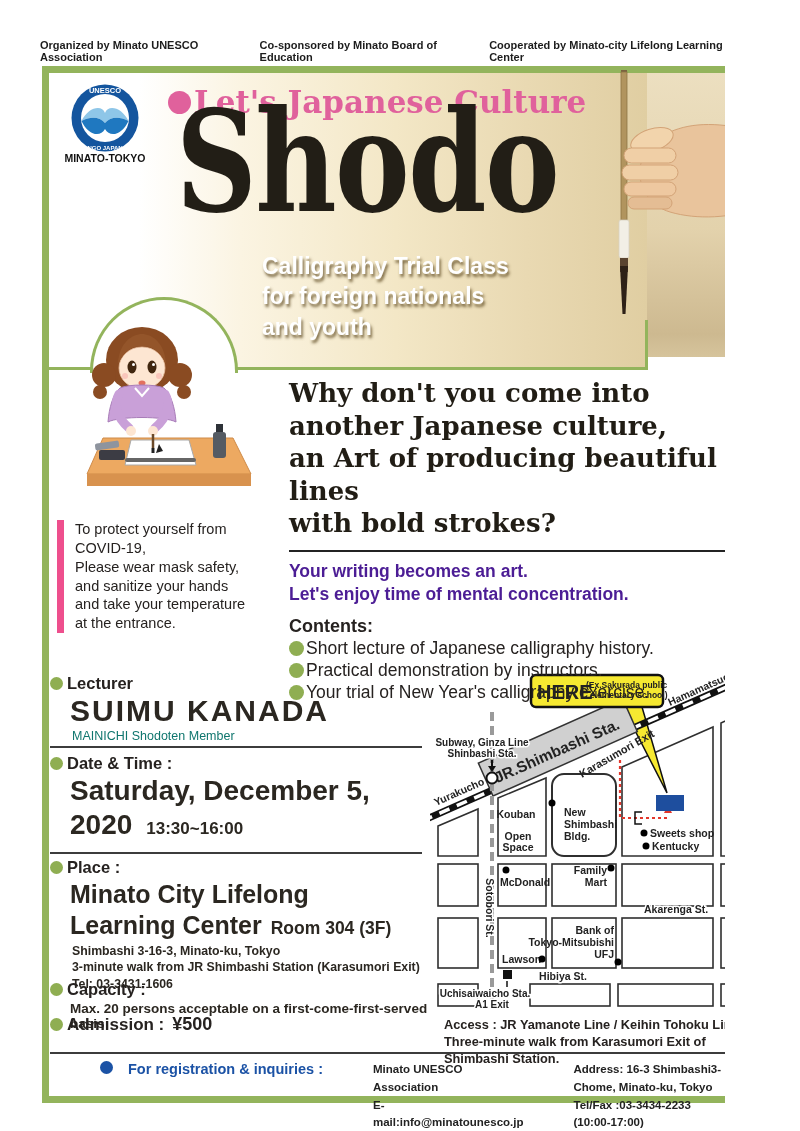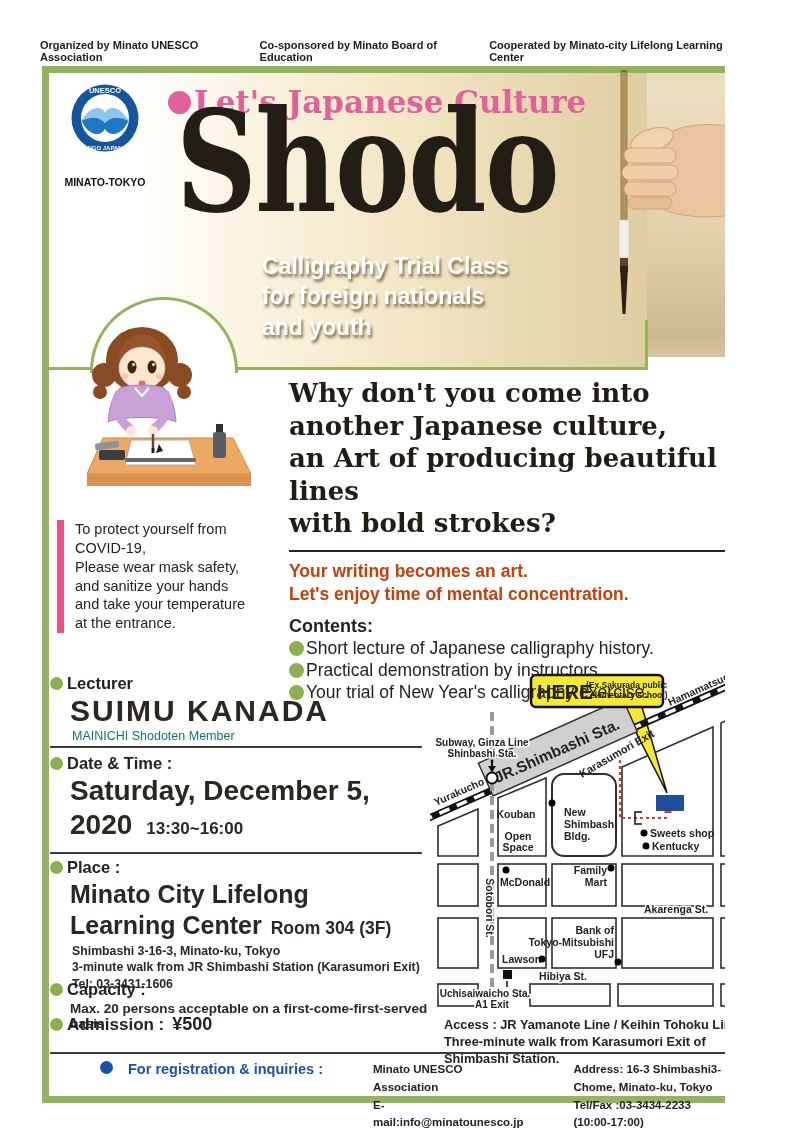--- a/index.html
+++ b/index.html
@@ -19,37 +19,37 @@
   .header-bg{left:49px;top:73px;width:598px;height:294px;
     background:linear-gradient(90deg,#ffffff 0%,#ffffff 15%,#fbf4e2 32%,#f3e7c6 58%,#e9d9b2 80%,#e0ceA2 100%);}
   .header-right{left:647px;top:73px;width:106px;height:284px;
     background:linear-gradient(180deg,#ecdfc0 0%,#e3d2ac 55%,#cdb990 92%,#d6c49c 100%);}
   .green-hline{left:49px;top:367px;width:598px;height:3px;background:#93b45c;}
   .green-vline{left:645px;top:320px;width:3px;height:50px;background:#93b45c;}
   .arch{left:90px;top:297px;width:142px;height:73px;background:#fff;
         border:3px solid #93b45c;border-bottom:none;border-radius:74px 74px 0 0;z-index:3;}
   .girl{left:73px;top:312px;z-index:4;}
   .logo{left:64px;top:77px;z-index:2;}
-  .logo-caption{left:56px;top:176px;width:98px;text-align:center;font-size:10.5px;font-weight:bold;color:#111;z-index:2;}
+  .logo-caption{left:56px;top:152px;width:98px;text-align:center;font-size:10.5px;font-weight:bold;color:#111;z-index:2;}
 
   .tagline{left:168px;top:84px;z-index:5;display:flex;align-items:center;gap:3px;}
   .tagline .txt{font-family:"DejaVu Serif",serif;font-weight:bold;font-size:31px;color:#e0619c;}
   .dot-pink{width:23px;height:23px;border-radius:50%;background:#e0619c;display:inline-block;}
   .title{left:176px;top:92px;z-index:5;font-family:"DejaVu Serif",serif;font-weight:bold;
          font-size:140px;line-height:1;color:#221e16;transform:scaleX(.8);transform-origin:left top;letter-spacing:-2px;}
   .hand{left:552px;top:70px;z-index:2;}
   .subtitle{left:262px;top:251px;z-index:5;font-size:23px;font-weight:bold;color:#fff;line-height:1.32;
             text-shadow:1.5px 2.5px 3px rgba(100,80,40,.85);}
 
   
   .intro{left:289px;top:377px;width:466px;z-index:5;}
   .headline{font-family:"DejaVu Serif",serif;font-weight:bold;font-size:26px;line-height:1.25;
             color:#211d15;white-space:pre-line;}
   .intro hr{border:none;border-top:2px solid #232323;margin:10px 0 8px 0;width:452px;}
-  .lead{font-size:17.5px;font-weight:bold;line-height:1.35;color:#c2410c;}
+  .lead{font-size:17.5px;font-weight:bold;line-height:1.35;color:#4c1d95;}
   .contents-label{font-size:18px;font-weight:bold;margin-top:9px;color:#262220;}
   .c-item{display:flex;align-items:center;gap:2px;margin-top:1px;font-size:17.5px;color:#262220;}
   .dot-green-lg{width:15px;height:15px;border-radius:50%;background:#8fae52;flex:0 0 auto;}
 
   
   .covid{left:57px;top:520px;width:226px;border-left:7px solid #ee4f8d;padding-left:11px;
          font-size:14.5px;line-height:1.3;color:#262220;white-space:pre-line;}
 
   
   .sec{left:50px;width:396px;}

